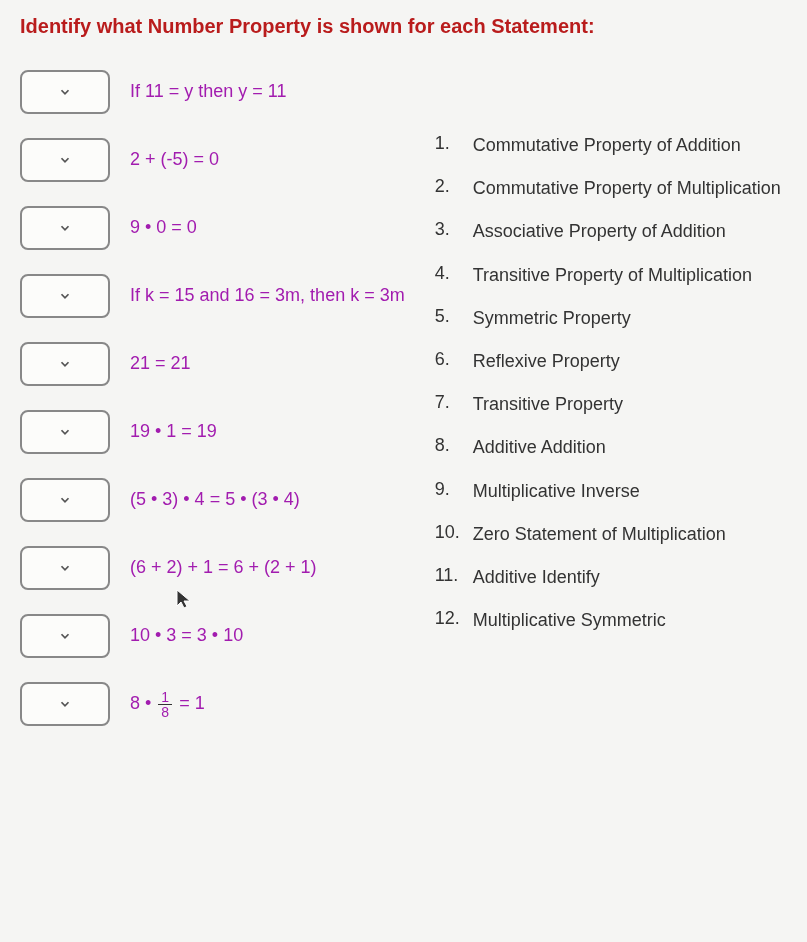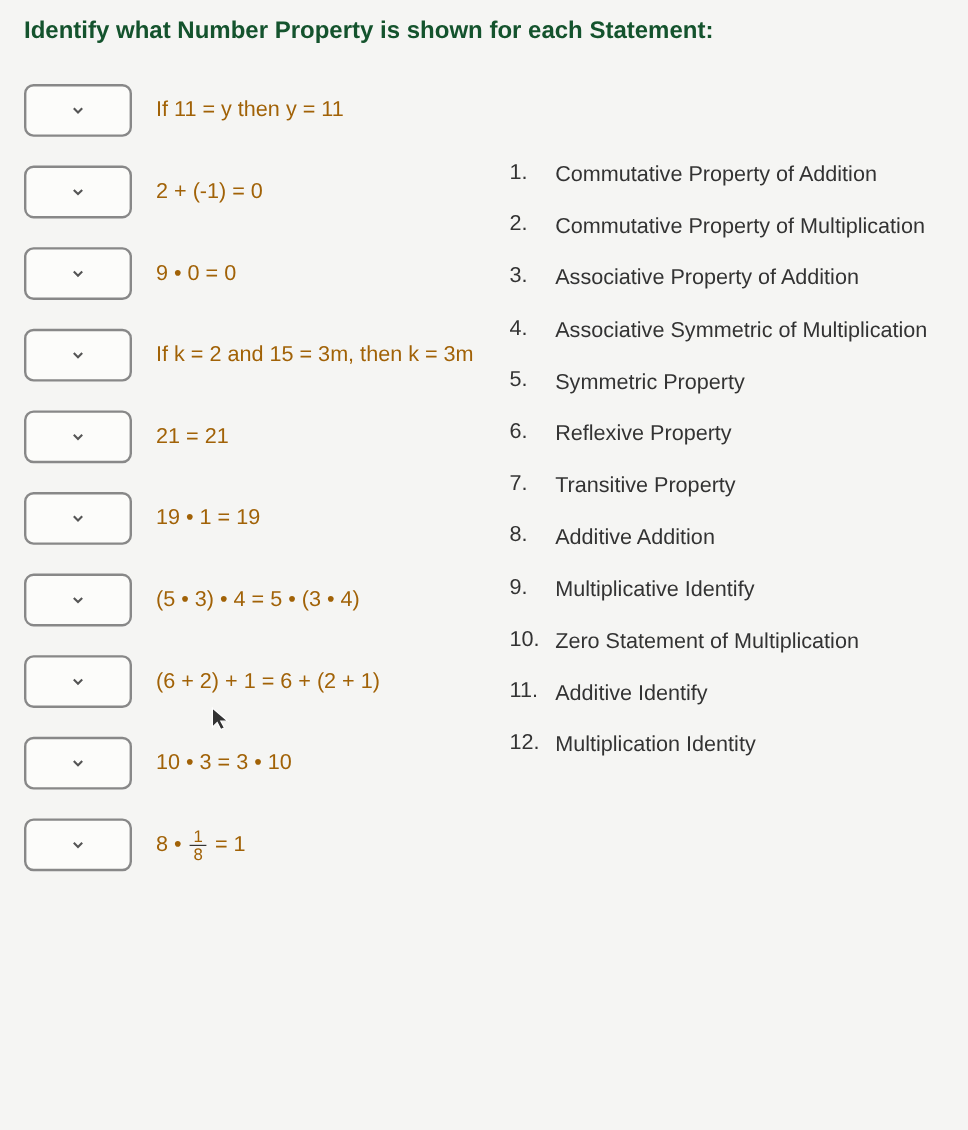--- a/index.html
+++ b/index.html
@@ -8,21 +8,21 @@
       background: #f5f5f3;
       width: 807px;
       height: 942px;
       padding: 15px 20px;
       color: #3a3a3a;
       position: relative;
     }
     .title {
       font-size: 20px;
       font-weight: bold;
-      color: #14532d;
+      color: #b91c1c;
       margin-bottom: 30px;
     }
     .content {
       display: flex;
       gap: 30px;
     }
     .left-col {
       flex: 0 0 auto;
     }
     .right-col {
@@ -47,21 +47,21 @@
       margin-right: 20px;
       flex-shrink: 0;
       cursor: pointer;
     }
     .dropdown svg {
       width: 14px;
       height: 14px;
     }
     .q-text {
       font-size: 18px;
-      color: #a16207;
+      color: #a21caf;
       line-height: 1.4;
     }
     .ans-row {
       display: flex;
       align-items: flex-start;
       margin-bottom: 18px;
       font-size: 18px;
       color: #333;
     }
     .ans-num {
@@ -106,39 +106,39 @@
       </div>
       <div class="q-text">If 11 = y then y = 11</div>
     </div>
 
     <div class="q-row">
       <div class="dropdown">
         <svg viewBox="0 0 24 24" fill="none" stroke="#555" stroke-width="3">
             <polyline points="6 9 12 15 18 9"></polyline>
           </svg>
       </div>
-      <div class="q-text">2 + (-1) = 0</div>
+      <div class="q-text">2 + (-5) = 0</div>
     </div>
 
     <div class="q-row">
       <div class="dropdown">
         <svg viewBox="0 0 24 24" fill="none" stroke="#555" stroke-width="3">
             <polyline points="6 9 12 15 18 9"></polyline>
           </svg>
       </div>
       <div class="q-text">9 • 0 = 0</div>
     </div>
 
     <div class="q-row">
       <div class="dropdown">
         <svg viewBox="0 0 24 24" fill="none" stroke="#555" stroke-width="3">
             <polyline points="6 9 12 15 18 9"></polyline>
           </svg>
       </div>
-      <div class="q-text">If k = 2 and 15 = 3m, then k = 3m</div>
+      <div class="q-text">If k = 15 and 16 = 3m, then k = 3m</div>
     </div>
 
     <div class="q-row">
       <div class="dropdown">
         <svg viewBox="0 0 24 24" fill="none" stroke="#555" stroke-width="3">
             <polyline points="6 9 12 15 18 9"></polyline>
           </svg>
       </div>
       <div class="q-text">21 = 21</div>
     </div>
@@ -203,52 +203,52 @@
     <div class="ans-row">
         <div class="ans-num">2.</div>
         <div class="ans-text">Commutative Property of Multiplication</div>
       </div>
     <div class="ans-row">
         <div class="ans-num">3.</div>
         <div class="ans-text">Associative Property of Addition</div>
       </div>
     <div class="ans-row">
         <div class="ans-num">4.</div>
-        <div class="ans-text">Associative Symmetric of Multiplication</div>
+        <div class="ans-text">Transitive Property of Multiplication</div>
       </div>
     <div class="ans-row">
         <div class="ans-num">5.</div>
         <div class="ans-text">Symmetric Property</div>
       </div>
     <div class="ans-row">
         <div class="ans-num">6.</div>
         <div class="ans-text">Reflexive Property</div>
       </div>
     <div class="ans-row">
         <div class="ans-num">7.</div>
         <div class="ans-text">Transitive Property</div>
       </div>
     <div class="ans-row">
         <div class="ans-num">8.</div>
         <div class="ans-text">Additive Addition</div>
       </div>
     <div class="ans-row">
         <div class="ans-num">9.</div>
-        <div class="ans-text">Multiplicative Identify</div>
+        <div class="ans-text">Multiplicative Inverse</div>
       </div>
     <div class="ans-row">
         <div class="ans-num">10.</div>
         <div class="ans-text">Zero Statement of Multiplication</div>
       </div>
     <div class="ans-row">
         <div class="ans-num">11.</div>
         <div class="ans-text">Additive Identify</div>
       </div>
     <div class="ans-row">
         <div class="ans-num">12.</div>
-        <div class="ans-text">Multiplication Identity</div>
+        <div class="ans-text">Multiplicative Symmetric</div>
       </div>
   </div>
 </div>
 
 <svg class="cursor" width="18" height="22" viewBox="0 0 18 22">
   <path d="M2 2 L2 18 L6 14 L9 20 L12 18.5 L9 13 L15 13 Z" fill="#333" stroke="#fff" stroke-width="1"></path>
 </svg>
 
 </body></html>

